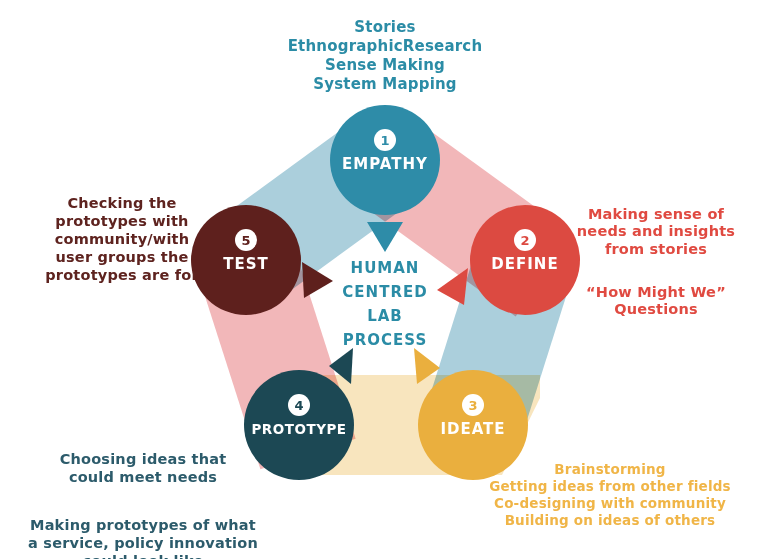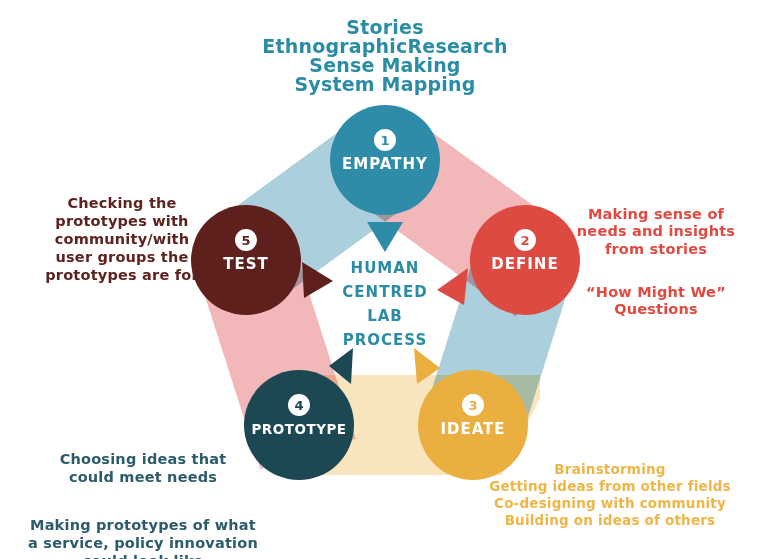--- a/index.html
+++ b/index.html
@@ -5,21 +5,21 @@
   html,body{margin:0;padding:0;background:#fff;}
   body{width:768px;height:559px;overflow:hidden;font-family:"DejaVu Sans",sans-serif;}
   .canvas{position:relative;width:768px;height:559px;background:#fff;}
   .diagram-svg{position:absolute;left:0;top:0;isolation:isolate;}
   .band{mix-blend-mode:multiply;}
   .stage-label{font-family:"DejaVu Sans",sans-serif;font-weight:bold;font-size:15px;letter-spacing:1px;fill:#ffffff;}
   .stage-label.long{font-size:13.5px;letter-spacing:0.5px;}
   .badge-num{font-family:"DejaVu Sans",sans-serif;font-weight:bold;font-size:13px;}
   .note{position:absolute;font-weight:bold;text-align:center;white-space:pre-line;letter-spacing:0.2px;}
   .note p{margin:0;white-space:pre-line;}
-  .note-empathy{left:225px;top:18px;width:320px;font-size:19px;line-height:19px;}
+  .note-empathy{left:225px;top:18px;width:320px;font-size:15px;line-height:19px;}
   .note-define{left:550px;top:188px;width:212px;font-size:14.5px;line-height:17.5px;}
   .note-define p:first-child{margin-bottom:8px;}
   .note-test{left:16px;top:194px;width:212px;font-size:14.5px;line-height:18px;}
   .note-prototype{left:18px;top:432px;width:250px;font-size:14.5px;line-height:18px;}
   .note-prototype p:first-child{margin-bottom:12px;}
   .note-ideate{left:474px;top:461px;width:272px;font-size:13.5px;line-height:17px;}
   .center-title{position:absolute;left:300px;top:256px;width:170px;text-align:center;
     font-weight:bold;font-size:15px;line-height:24px;letter-spacing:1px;white-space:pre-line;}
 </style>
 </head>

